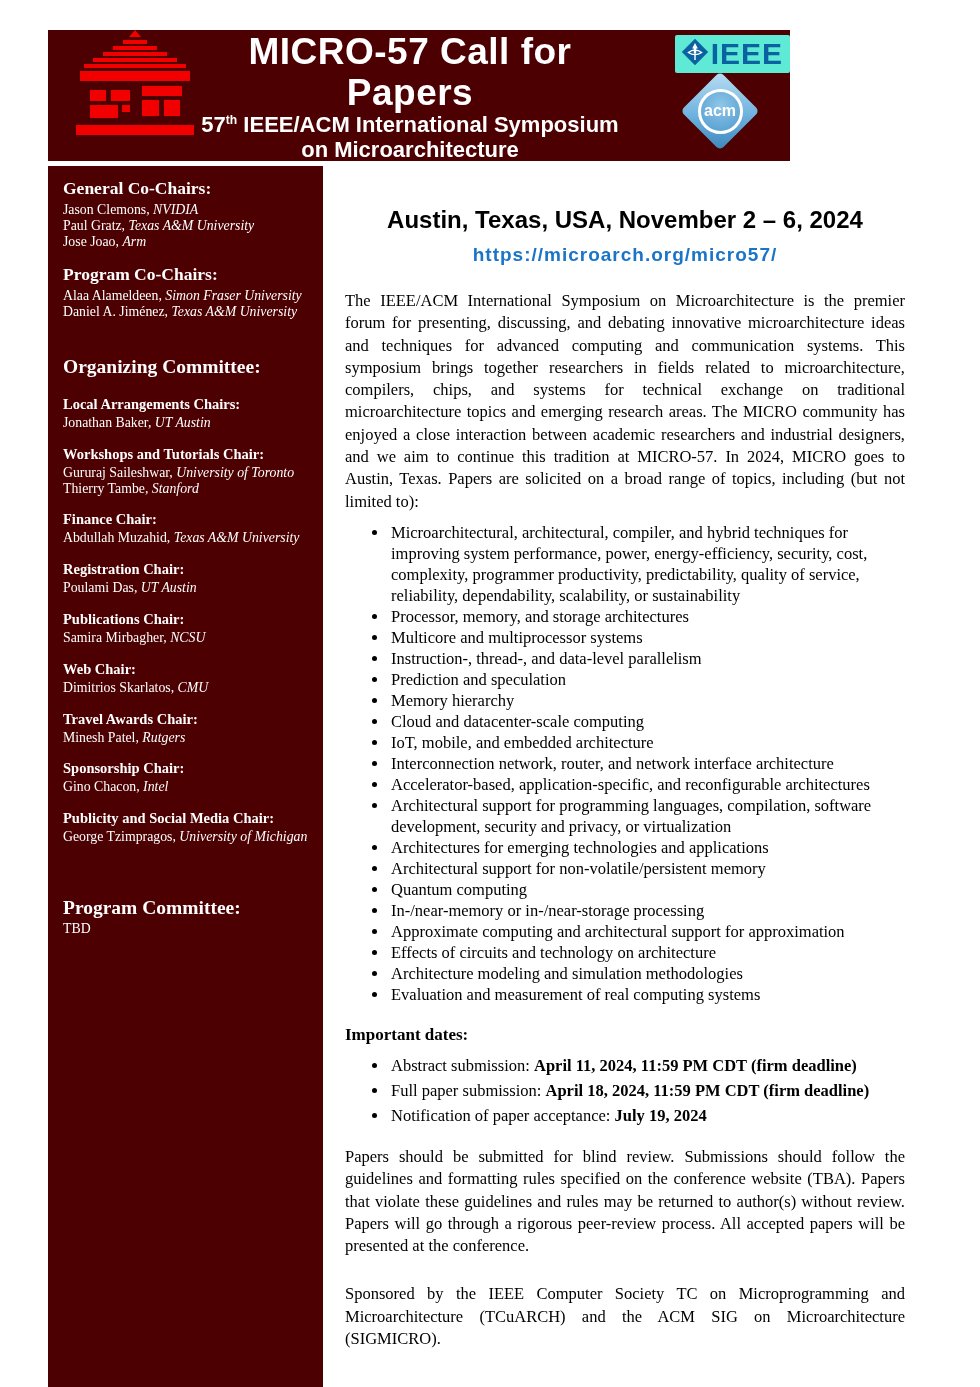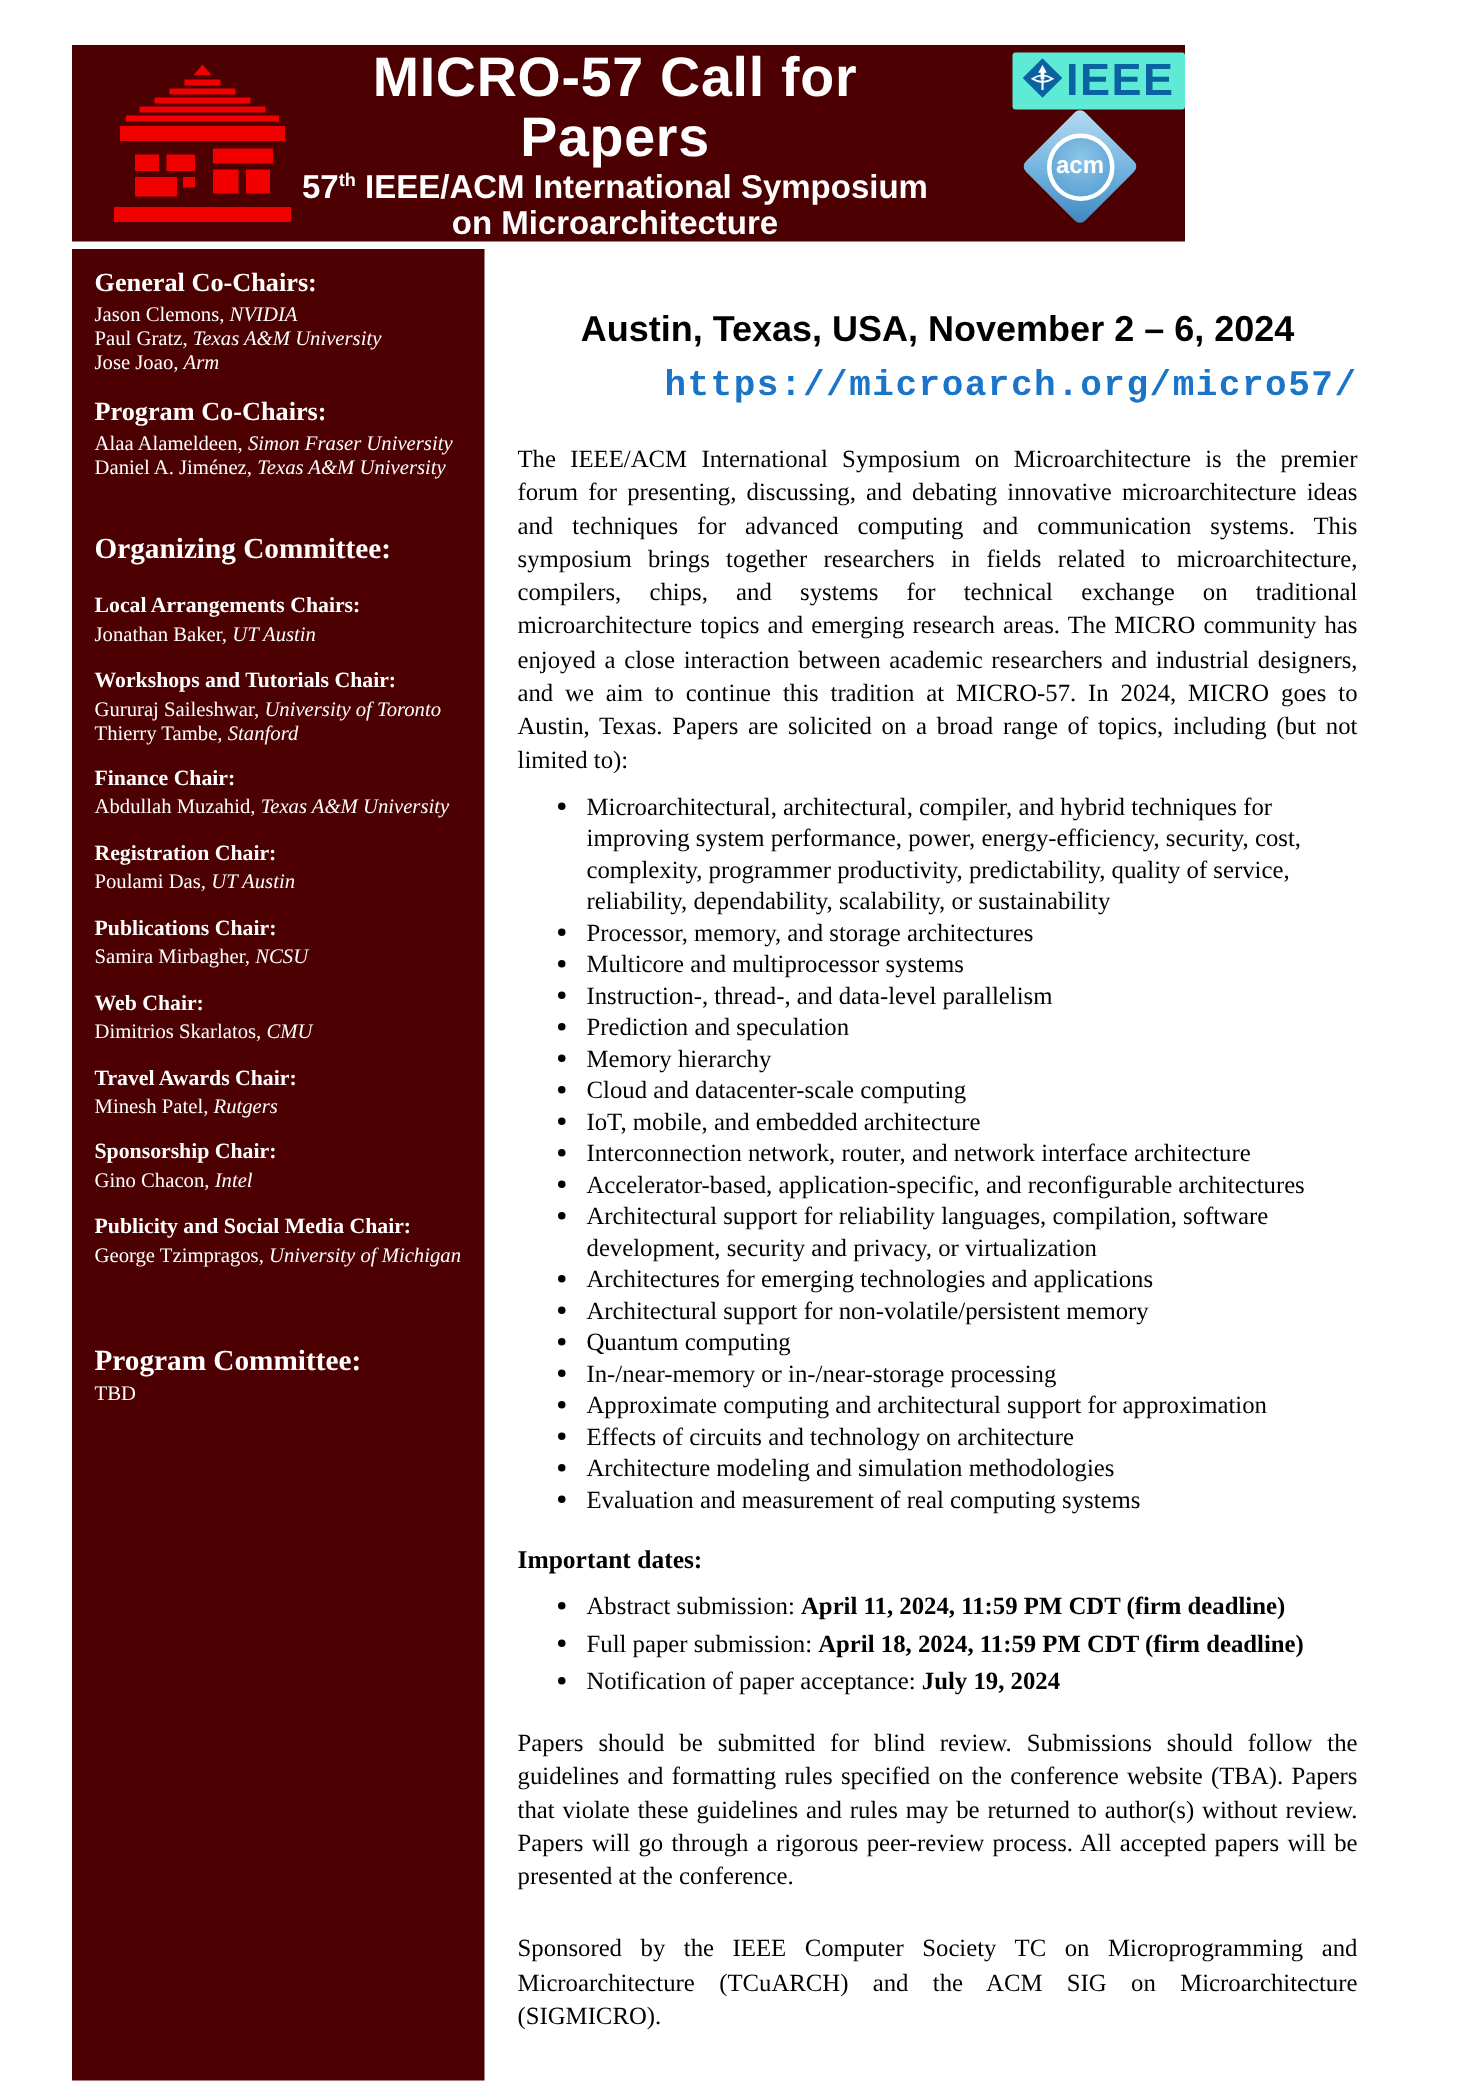--- a/index.html
+++ b/index.html
@@ -16,21 +16,21 @@
   html,body{margin:0;padding:0;}
   body{
     width:980px;height:1387px;position:relative;overflow:hidden;
     background:var(--page-bg);
     font-family:"Liberation Serif",serif;color:var(--text);
   }
 
   
   .header{
     position:absolute;left:48px;top:30px;width:742px;height:131px;
-    background:var(--maroon);display:flex;align-items:center;
+    background:var(--maroon);display:flex;
   }
   .house{width:130px;margin-left:22px;display:flex;flex-direction:column;align-items:center;}
   .house .tri{width:0;height:0;border-left:6px solid transparent;border-right:6px solid transparent;border-bottom:7px solid var(--red);margin-bottom:1px;}
   .house .bar{background:var(--red);height:4px;margin-top:2px;}
   .house .b1{width:24px}.house .b2{width:44px}.house .b3{width:64px}.house .b4{width:84px}.house .b5{width:102px}
   .house .eaves{background:var(--red);height:10px;width:110px;margin-top:3px;}
   .house .hbody{position:relative;width:110px;height:40px;}
   .house .hbody div{position:absolute;background:var(--red);}
   .house .w1{left:10px;top:9px;width:16px;height:11px}
   .house .w2{left:31px;top:9px;width:19px;height:11px}
@@ -74,21 +74,21 @@
   .sb-title{margin-top:36px;margin-bottom:18px;}
   .sb-title .sb-heading{font-size:19.5px;}
   .sb-titlefar{margin-top:52px;}
   .sb-titlefar .sb-heading{font-size:19.5px;margin-bottom:2px;}
   .sb-person{font-size:13.8px;line-height:15.8px;}
   .sb-aff{font-style:italic;}
 
   
   .main{position:absolute;left:345px;top:206px;width:560px;}
   .location{font-family:"Liberation Sans",sans-serif;font-weight:bold;font-size:24px;text-align:center;margin:0 0 10px 0;}
-  .url{font-family:Liberation Mono, monospace;font-weight:bold;font-size:24px;letter-spacing:1px;color:var(--link-blue);text-align:right;margin:0 0 24px 0;}
+  .url{font-family:Liberation Sans, sans-serif;font-weight:bold;font-size:19px;letter-spacing:1px;color:var(--link-blue);text-align:center;margin:0 0 24px 0;}
   .intro{font-size:16.5px;line-height:22.3px;text-align:justify;margin:0 0 9px 0;}
   ul.topics{margin:0;padding-left:44px;font-size:16.5px;line-height:21px;}
   ul.topics li{margin:0;padding-left:2px;}
   .dates-h{font-size:17px;font-weight:bold;margin:20px 0 10px 0;}
   ul.dates{margin:0;padding-left:44px;font-size:16.5px;line-height:21px;}
   ul.dates li{margin-bottom:4px;padding-left:2px;}
   .para{font-size:16.5px;line-height:22.3px;text-align:justify;margin:20px 0 0 0;}
   .para.sponsors{margin-top:26px;}
 </style>
 </head>
@@ -209,21 +209,21 @@
       <li>Microarchitectural, architectural, compiler, and hybrid techniques for improving system performance, power, energy-efficiency, security, cost, complexity, programmer productivity, predictability, quality of service, reliability, dependability, scalability, or sustainability</li>
       <li>Processor, memory, and storage architectures</li>
       <li>Multicore and multiprocessor systems</li>
       <li>Instruction-, thread-, and data-level parallelism</li>
       <li>Prediction and speculation</li>
       <li>Memory hierarchy</li>
       <li>Cloud and datacenter-scale computing</li>
       <li>IoT, mobile, and embedded architecture</li>
       <li>Interconnection network, router, and network interface architecture</li>
       <li>Accelerator-based, application-specific, and reconfigurable architectures</li>
-      <li>Architectural support for reliability languages, compilation, software development, security and privacy, or virtualization</li>
+      <li>Architectural support for programming languages, compilation, software development, security and privacy, or virtualization</li>
       <li>Architectures for emerging technologies and applications</li>
       <li>Architectural support for non-volatile/persistent memory</li>
       <li>Quantum computing</li>
       <li>In-/near-memory or in-/near-storage processing</li>
       <li>Approximate computing and architectural support for approximation</li>
       <li>Effects of circuits and technology on architecture</li>
       <li>Architecture modeling and simulation methodologies</li>
       <li>Evaluation and measurement of real computing systems</li>
     </ul>
   <div class="dates-h">Important dates:</div>

